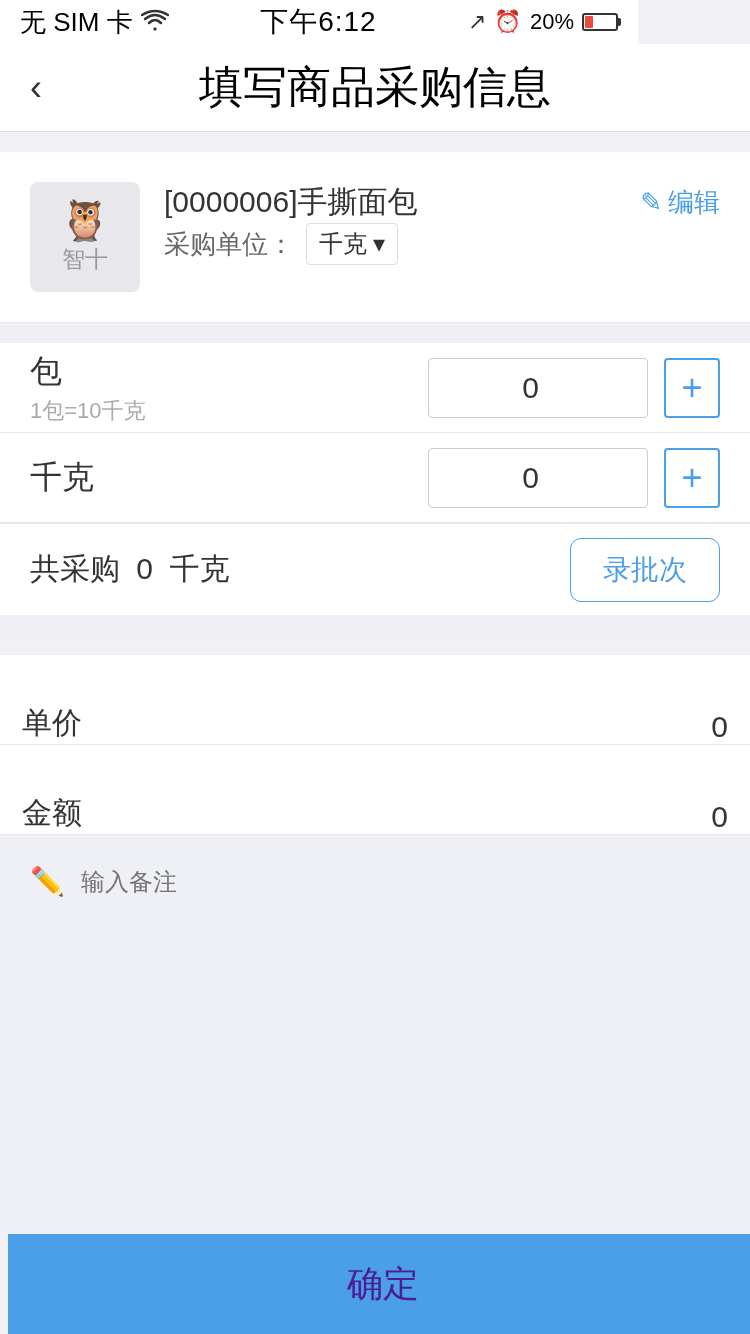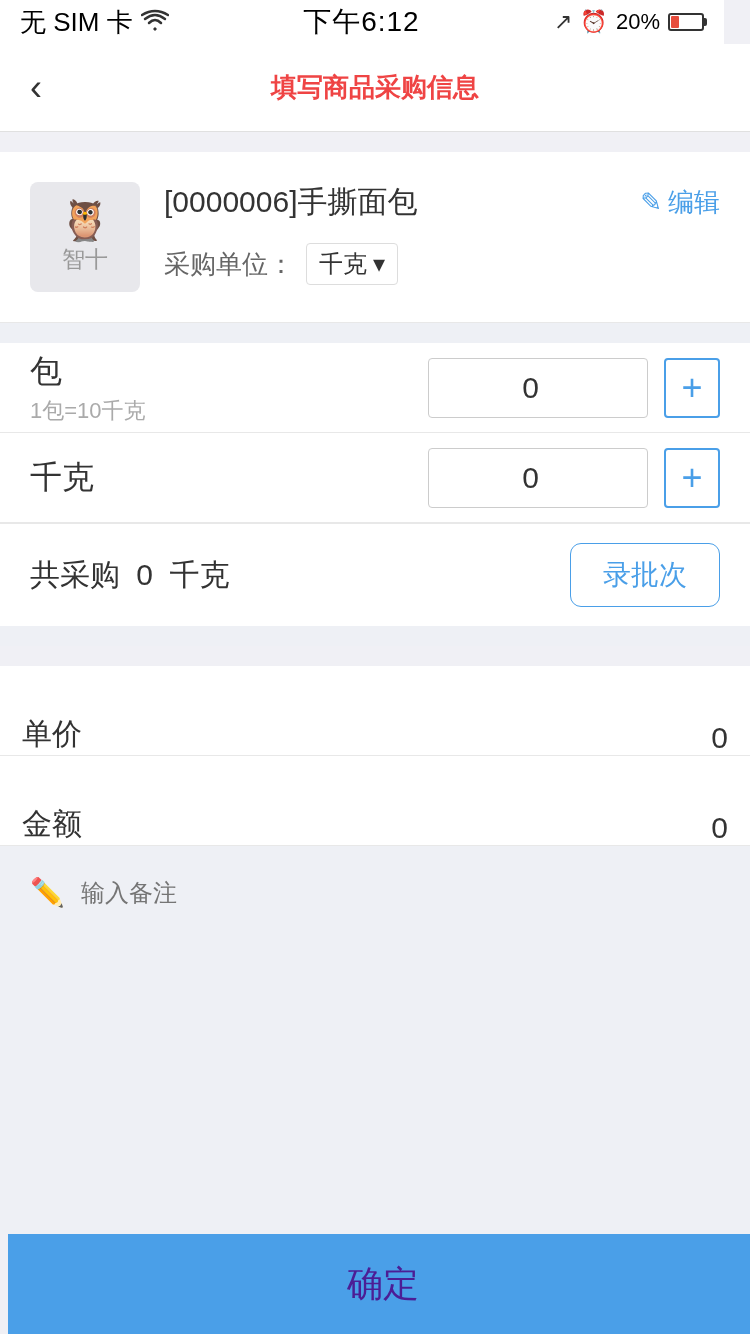--- a/index.html
+++ b/index.html
@@ -7,21 +7,21 @@
     body {
       width: 750px;
       min-height: 1334px;
       font-family: -apple-system, 'PingFang SC', 'Helvetica Neue', sans-serif;
       background: #f0f0f5;
       overflow-x: hidden;
     }
 
     
     .status-bar {
-      width: 724px;
+      width: 638px;
       height: 44px;
       background: #fff;
       display: flex;
       align-items: center;
       justify-content: space-between;
       padding: 0 20px;
       font-size: 24px;
     }
     .status-left {
       display: flex;
@@ -86,23 +86,23 @@
       position: relative;
     }
     .nav-back {
       position: absolute;
       left: 30px;
       font-size: 36px;
       color: #333;
       cursor: pointer;
     }
     .nav-title {
-      font-size: 26px;
-      font-weight: 700;
-      color: #ef4444;
+      font-size: 44px;
+      font-weight: 400;
+      color: #000000;
     }
 
     
     .product-card {
       background: #fff;
       margin-top: 20px;
       padding: 30px;
       display: flex;
       align-items: flex-start;
       gap: 24px;
@@ -133,21 +133,20 @@
       color: #999;
       margin-top: 4px;
     }
     .product-info {
       flex: 1;
     }
     .product-name-row {
       display: flex;
       justify-content: space-between;
       align-items: center;
-      margin-bottom: 20px;
     }
     .product-name {
       font-size: 30px;
       color: #333;
       font-weight: 500;
     }
     .edit-btn {
       display: flex;
       align-items: center;
       gap: 6px;
@@ -256,21 +255,21 @@
       color: #4a9fe8;
       font-size: 36px;
       cursor: pointer;
       background: #fff;
     }
 
     
     .total-section {
       background: #fff;
       padding: 0 30px;
-      height: 103px;
+      height: 92px;
       display: flex;
       align-items: center;
       justify-content: space-between;
       border-top: 1px solid #e8e8e8;
     }
     .total-label {
       font-size: 30px;
       color: #333;
     }
     .record-btn {

